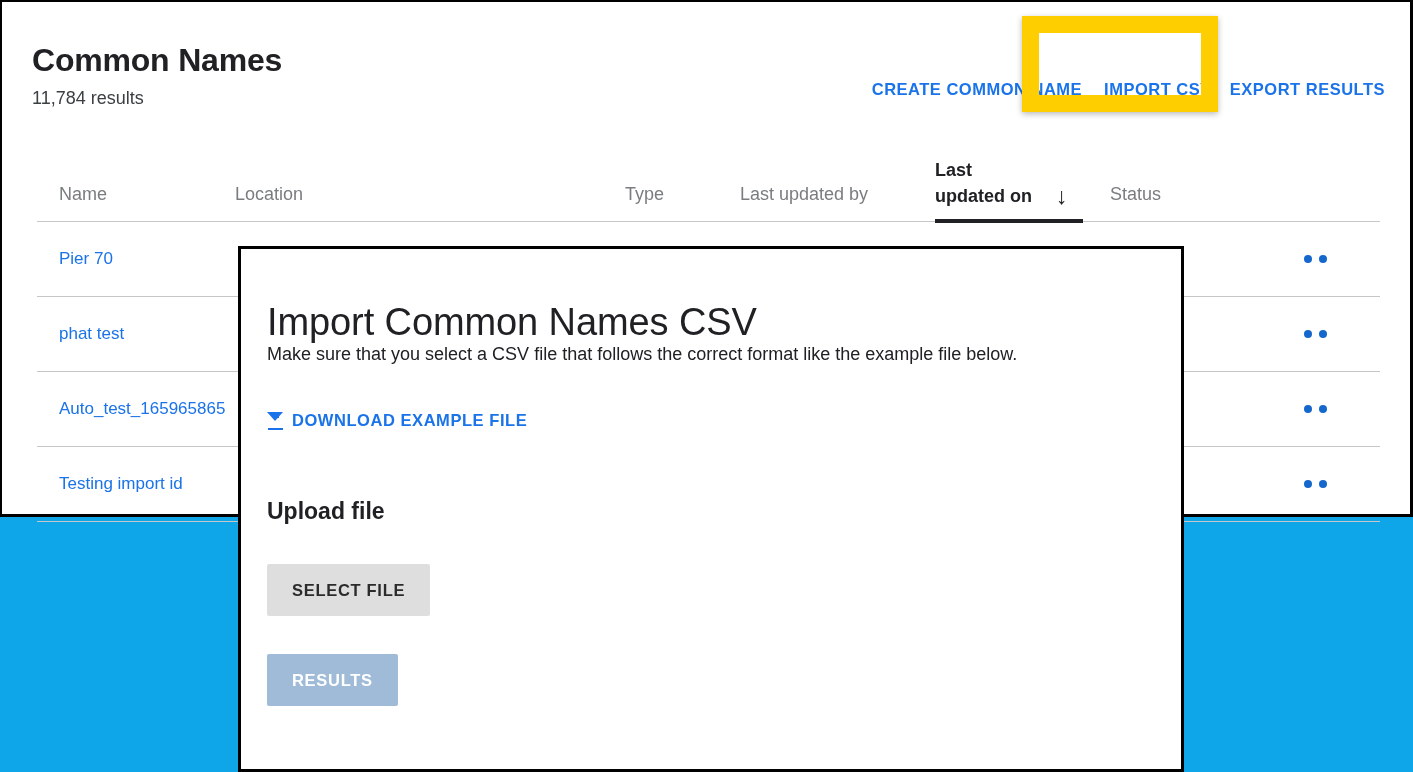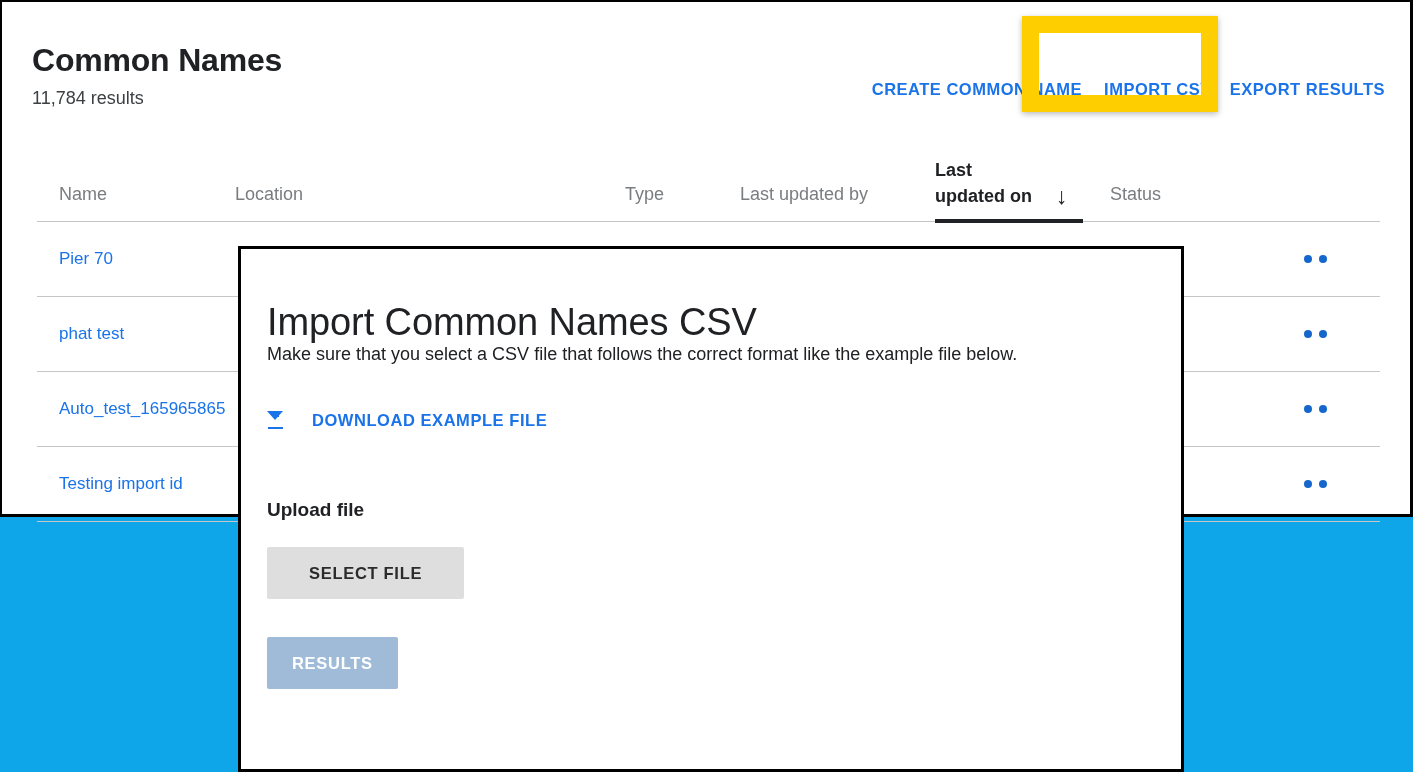--- a/index.html
+++ b/index.html
@@ -213,22 +213,22 @@
     letter-spacing: -0.1px;
   }
   .modal-desc {
     font-size: 18px;
     color: #202124;
     line-height: 26px;
   }
   .download-link {
     margin-top: 44px;
     display: inline-flex;
-    align-items: flex-start;
-    gap: 28px;
+    align-items: flex-end;
+    gap: 8px;
     color: #1a73e8;
     font-size: 16.5px;
     font-weight: 600;
     letter-spacing: 0.55px;
     background: none;
     border: none;
     cursor: pointer;
     font-family: "Liberation Sans", sans-serif;
     padding: 0;
   }
@@ -258,37 +258,37 @@
     position: absolute;
     left: 5.5px;
     top: 0;
     width: 6px;
     height: 6px;
     background: #1a73e8;
   }
 
   .upload-label {
     margin-top: 64px;
-    font-size: 19px;
+    font-size: 23px;
     font-weight: 700;
     color: #202124;
     line-height: 26px;
   }
   .btn-select-file {
-    margin-top: 24px;
+    margin-top: 40px;
     display: block;
     background: #dedede;
     color: #2b2b2b;
     border: none;
     border-radius: 2px;
     font-size: 16.5px;
     font-weight: 600;
     letter-spacing: 0.7px;
     font-family: "Liberation Sans", sans-serif;
-    padding: 0 42px;
+    padding: 0 25px;
     height: 52px;
     cursor: pointer;
   }
   .btn-upload {
     margin-top: 38px;
     display: block;
     background: #9fbbd8;
     color: #ffffff;
     border: none;
     border-radius: 2px;

